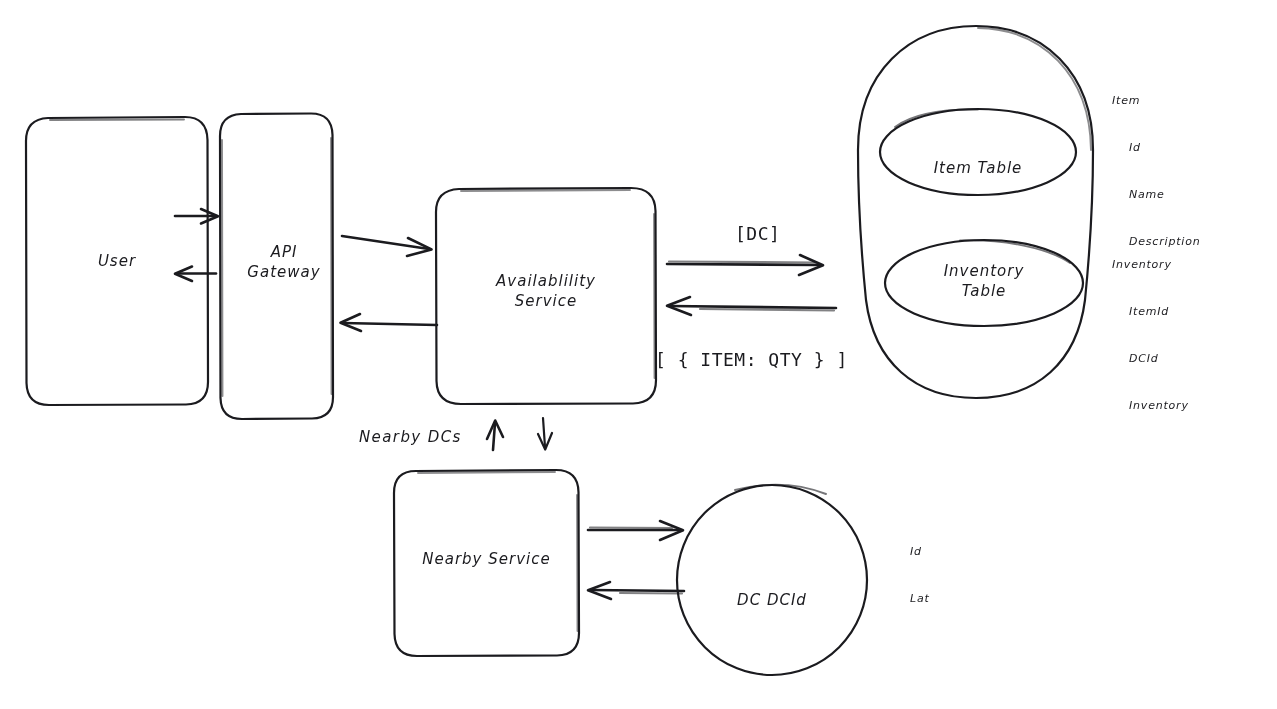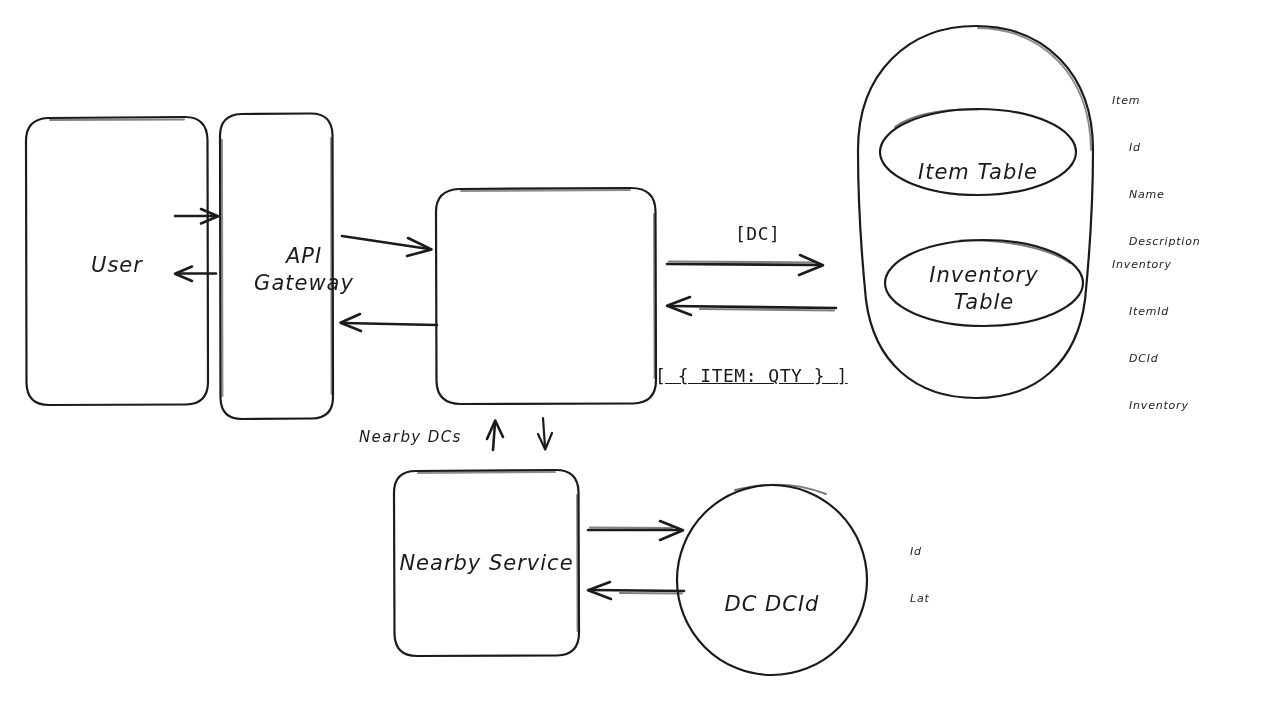--- a/index.html
+++ b/index.html
@@ -44,21 +44,21 @@
     position: absolute;
     color: #1b1b1f;
     font-family: "DejaVu Sans", sans-serif;
     white-space: pre;
     line-height: 1.3;
     letter-spacing: 0.6px;
     pointer-events: none;
   }
   .node-label {
     text-align: center;
-    font-size: 21px;
+    font-size: 15px;
     font-style: italic;
     letter-spacing: 1px;
   }
   .edge-label {
     font-size: 15px;
     font-style: italic;
     letter-spacing: 1.4px;
   }
   .schema-label {
     font-size: 11px;
@@ -181,36 +181,38 @@
     <g>
       <path class="stroke arrow-stroke" d="M684 591 L591 590"></path>
       <path class="stroke arrow-stroke" d="M610 582 L588 590.2 L611 599"></path>
       <path class="stroke arrow-stroke-thin" d="M682 593.5 L620 593" opacity="0.55"></path>
     </g>
 
   </svg>
 
   <div class="label node-label" style="left:26px; top:252px; width:182px;">User</div>
 
-  <div class="label node-label" style="left:236px; top:243px; width:136px;">API
+  <div class="label node-label" style="left:216px; top:243px; width:136px;">API
 Gateway</div>
 
+  <div class="label node-label" style="left:436px; top:272px; width:220px;">Availablility
+Service</div>
 
   <div class="label node-label" style="left:394px; top:550px; width:185px;">Nearby Service</div>
 
   <div class="label node-label" style="left:880px; top:159px; width:196px;">Item Table</div>
 
   <div class="label node-label" style="left:885px; top:262px; width:198px;">Inventory
 Table</div>
 
   <div class="label node-label" style="left:677px; top:591px; width:190px;">DC DCId</div>
 
   <div class="label mono-label" style="left:735px; top:222px;">[DC]</div>
 
-  <div class="label mono-label" style="left:655px; top:364px;text-decoration:underline;">[ { ITEM: QTY } ]</div>
+  <div class="label mono-label" style="left:655px; top:348px;">[ { ITEM: QTY } ]</div>
 
   <div class="label edge-label" style="left:359px; top:428px;">Nearby DCs</div>
 
   <div class="label schema-label" style="left:1112px; top:62px;">
     <span class="entity">Item</span>
     <span class="field">Id</span>
     <span class="field">Name</span>
     <span class="field">Description</span>
   </div>
 

